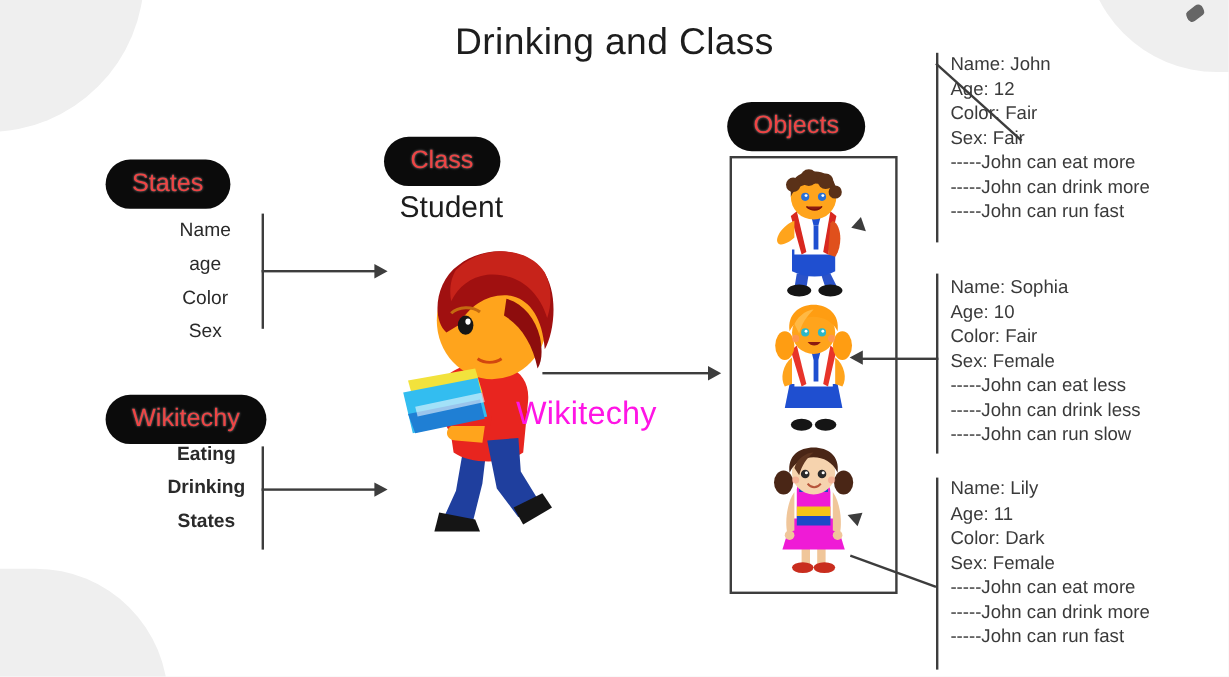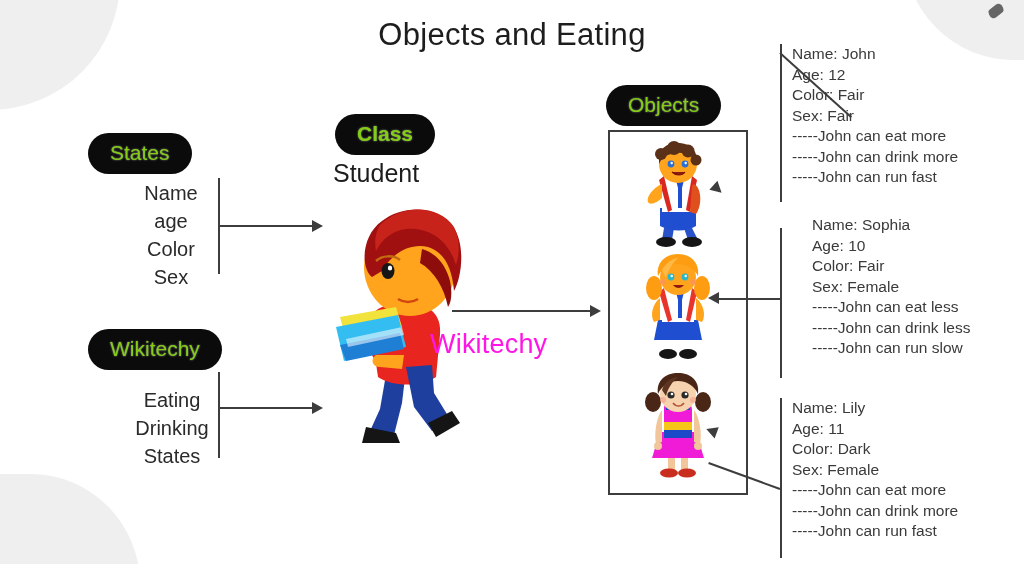--- a/index.html
+++ b/index.html
@@ -48,54 +48,54 @@
     font-size: 31px;
     color: #1d1d1d;
     letter-spacing: .3px;
     font-family: "Liberation Sans", sans-serif;
   }
 
   
   .pill {
     position: absolute;
     background: #0b0b0b;
-    color: #84cc16;
+    color: #ef4444;
     border-radius: 22px;
     font-size: 21px;
     line-height: 1;
     padding: 9px 22px 11px;
     text-align: center;
     white-space: nowrap;
     text-shadow: 0 0 2px rgba(255,255,255,.55);
   }
 
   #pill-states    { left: 88px; top: 133px; }
   #pill-behaviors { left: 88px;  top: 329px; }
-  #pill-class     { left: 335px; top: 114px; font-weight: bold; }
+  #pill-class     { left: 320px; top: 114px; }
   #pill-objects   { left: 606px; top: 85px; }
 
   .plain-label {
     position: absolute;
     font-size: 25px;
     color: #1d1d1d;
     white-space: nowrap;
   }
   #class-name { left: 333px; top: 159px; }
 
   
   .attr-list {
     position: absolute;
-    font-size: 20px;
+    font-size: 16px;
     color: #2a2a2a;
     line-height: 28px;
     text-align: center;
     white-space: nowrap;
   }
   #states-list    { left: 128px; top: 179px; width: 86px; }
-  #behaviors-list { left: 120px; top: 386px; width: 104px; }
+  #behaviors-list { left: 120px; top: 365px; width: 104px; font-weight: bold; }
 
   
   .vline, .hline {
     position: absolute;
     background: #3d3d3d;
   }
   .vline { width: 2px; }
   .hline { height: 2px; }
 
   .arrow-r {
@@ -147,21 +147,21 @@
 
   
   .desc-card {
     position: absolute;
     font-size: 15.5px;
     line-height: 20.5px;
     color: #3a3a3a;
     white-space: nowrap;
   }
   #desc-john   { left: 792px; top: 44px; }
-  #desc-sophia { left: 792px; top: 215px; margin-left: 20px; }
+  #desc-sophia { left: 792px; top: 230px; }
   #desc-lily   { left: 792px; top: 398px; }
   .desc-card .row { display: block; }
 
   
   #bar-john   { left: 780px; top: 44px;  height: 158px; }
   #bar-sophia { left: 780px; top: 228px; height: 150px; }
   #bar-lily   { left: 780px; top: 398px; height: 160px; }
 
   
   .diag-line {
@@ -201,21 +201,21 @@
 </head>
 <body>
 
 <div class="canvas">
 
   <div class="backdrop-tl"></div>
   <div class="backdrop-bl"></div>
   <div class="backdrop-tr"></div>
   <div class="corner-mark"></div>
 
-  <div class="page-title">Objects and Eating</div>
+  <div class="page-title">Drinking and Class</div>
 
   <div class="pill" id="pill-states">States</div>
   <div class="attr-list" id="states-list">
     <div>Name</div>
     <div>age</div>
     <div>Color</div>
     <div>Sex</div>
   </div>
   <div class="vline" id="states-bracket"></div>
   <div class="hline" id="states-arm"></div>

